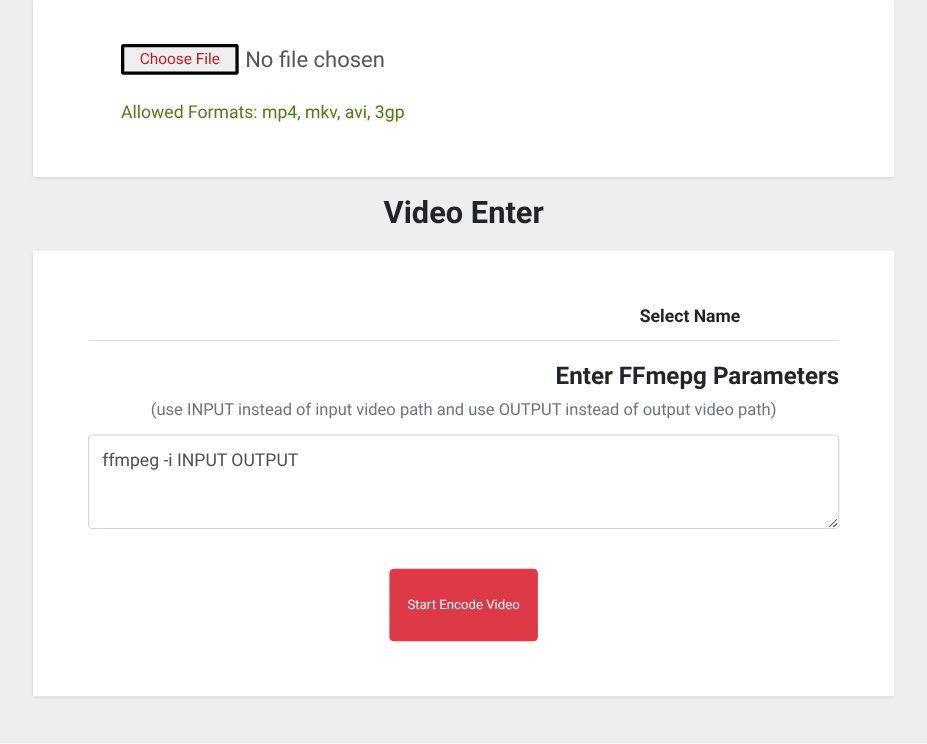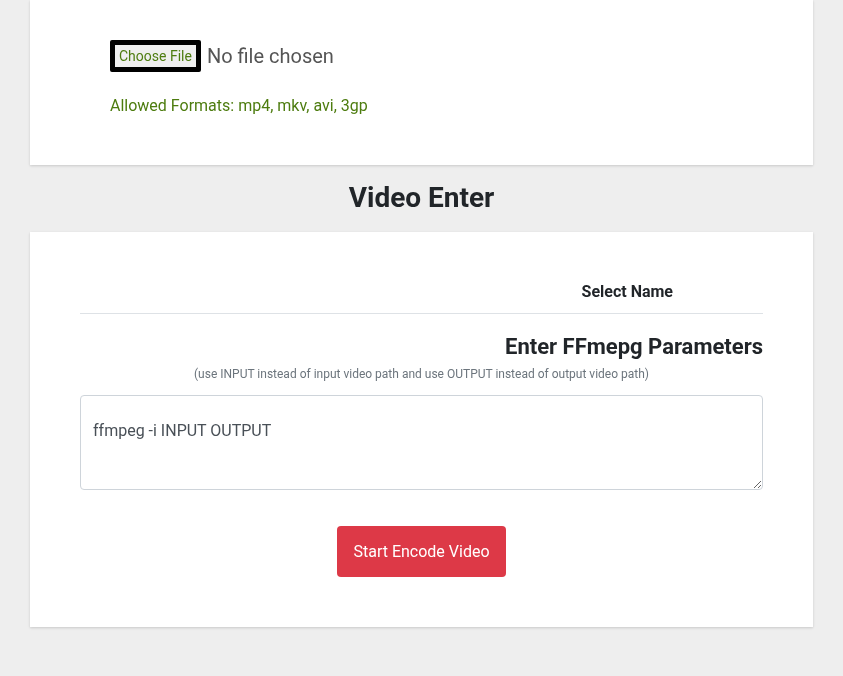--- a/index.html
+++ b/index.html
@@ -36,27 +36,27 @@
       padding: 40px 80px 50px 80px;
     }
     .file-row {
       display: flex;
       align-items: center;
       gap: 6px;
       margin-bottom: 24px;
     }
     .choose-file-btn {
       background: #efefef;
-      border: 5px solid #000000;
+      border: 3px solid #000000;
       border-radius: 2px;
-      padding: 3px 4px;
+      padding: 3px 14px;
       font-size: 14px;
       font-family: inherit;
       cursor: pointer;
-      color: #4d7c0f;
+      color: #b91c1c;
     }
     .file-status {
       font-size: 20px;
       color: #555;
     }
     .allowed-formats {
       font-size: 16px;
       color: #4d7c0f;
       margin-left: 0;
     }
@@ -85,47 +85,47 @@
       padding-right: 10px;
     }
     .params-title {
       text-align: right;
       font-size: 22px;
       font-weight: 700;
       margin-bottom: 8px;
     }
     .params-hint {
       text-align: center;
-      font-size: 12px;
+      font-size: 15px;
       color: #6c757d;
       margin-bottom: 14px;
     }
     .params-textarea {
       width: 100%;
       min-height: 86px;
       border: 1px solid #ced4da;
       border-radius: 4px;
-      padding: 24px 12px;
+      padding: 12px 12px;
       font-size: 16px;
       font-family: inherit;
       color: #495057;
       resize: vertical;
       line-height: 1.4;
     }
     .btn-row {
       text-align: center;
       margin-top: 32px;
     }
     .start-btn {
       background: #dd3947;
       color: #fff;
       border: none;
       border-radius: 4px;
-      padding: 16px 16px;
-      font-size: 16px;
+      padding: 26px 16px;
+      font-size: 12px;
       font-family: inherit;
       cursor: pointer;
     }
   </style>
 </head>
 <body>
 
 <div class="container">
 
   <div class="card upload-card">

